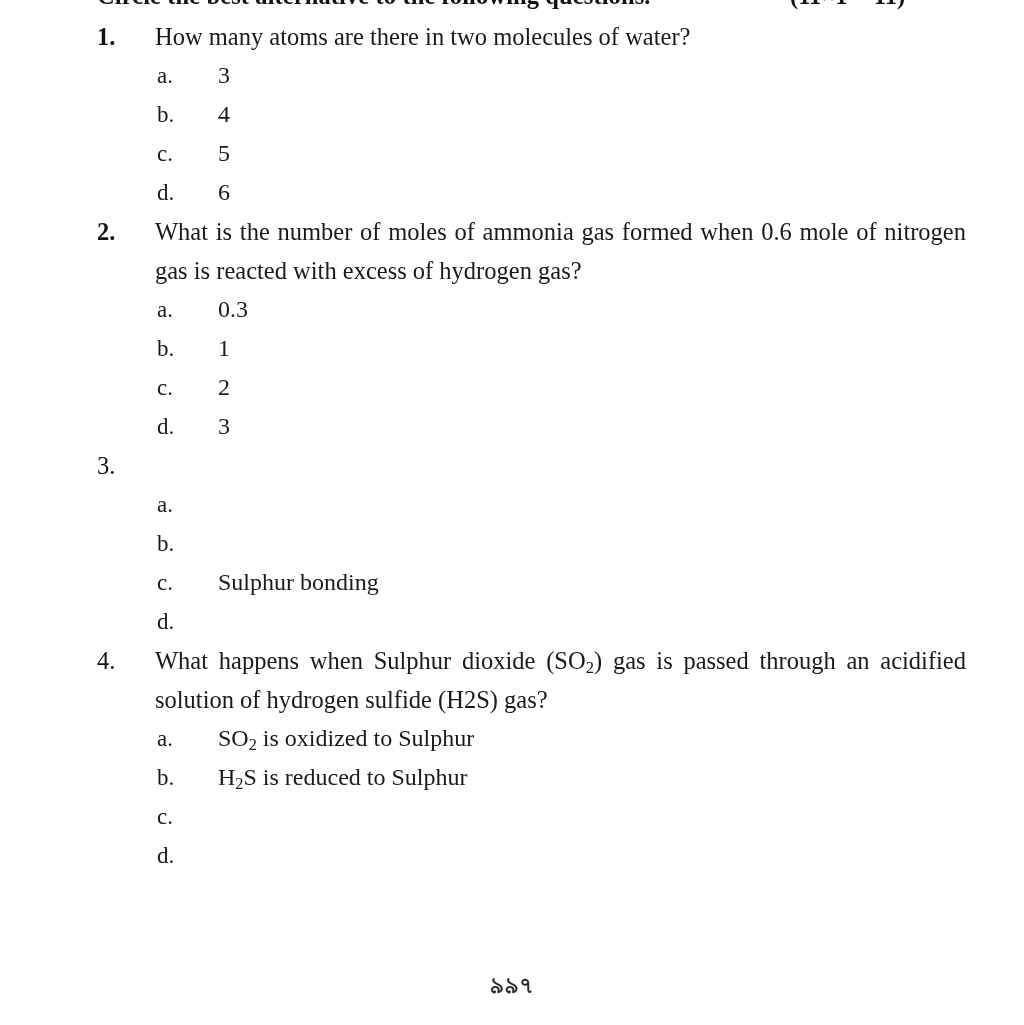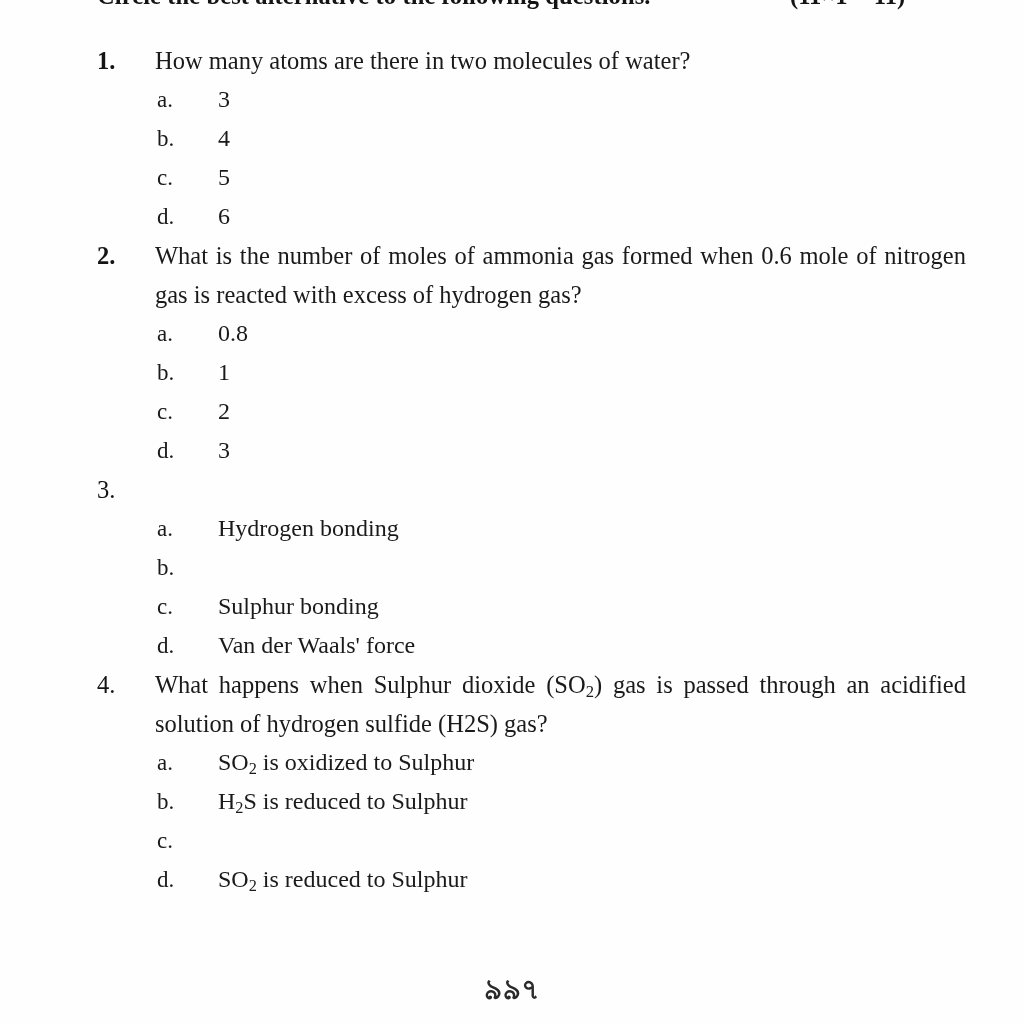--- a/index.html
+++ b/index.html
@@ -91,21 +91,21 @@
   .qnum.bold { font-weight: bold; }
 
   .qtext {
     font-size: 24.5px;
     line-height: 39px;
     text-align: justify;
     text-justify: inter-word;
     color: #1a1a1a;
     hyphens: none;
   }
-  .qtext.nojust { text-align: left; margin-top: 24px; }
+  .qtext.nojust { text-align: left; }
 
   
   .opt {
     position: relative;
     height: 39px;
     line-height: 39px;
   }
   .opt-letter {
     position: absolute;
     left: 157px;
@@ -127,21 +127,21 @@
     vertical-align: -0.25em;
     line-height: 0;
   }
 
   .footer-page {
     position: absolute;
     left: 0;
     right: 0;
     top: 968px;
     text-align: center;
-    font-size: 28px;
+    font-size: 22px;
     font-family: "Liberation Sans", "DejaVu Sans", sans-serif;
     font-weight: bold;
     color: #2a2a2a;
     letter-spacing: 0.5px;
   }
 </style>
 </head>
 <body>
 
 <div class="page">
@@ -178,21 +178,21 @@
       </div>
     </div>
 
     <div class="qblock">
       <div class="qrow">
         <span class="qnum bold">2.</span>
         <div class="qtext">What is the number of moles of ammonia gas formed when 0.6 mole of nitrogen gas is reacted with excess of hydrogen gas?</div>
       </div>
       <div class="opt">
         <span class="opt-letter">a.</span>
-        <span class="opt-text">0.8</span>
+        <span class="opt-text">0.3</span>
       </div>
       <div class="opt">
         <span class="opt-letter">b.</span>
         <span class="opt-text">1</span>
       </div>
       <div class="opt">
         <span class="opt-letter">c.</span>
         <span class="opt-text">2</span>
       </div>
       <div class="opt">
@@ -200,32 +200,30 @@
         <span class="opt-text">3</span>
       </div>
     </div>
 
     <div class="qblock">
       <div class="qrow">
         <span class="qnum">3.</span>
       </div>
       <div class="opt">
         <span class="opt-letter">a.</span>
-        <span class="opt-text">Hydrogen bonding</span>
       </div>
       <div class="opt">
         <span class="opt-letter">b.</span>
       </div>
       <div class="opt">
         <span class="opt-letter">c.</span>
         <span class="opt-text">Sulphur bonding</span>
       </div>
       <div class="opt">
         <span class="opt-letter">d.</span>
-        <span class="opt-text">Van der Waals' force</span>
       </div>
     </div>
 
     <div class="qblock">
       <div class="qrow">
         <span class="qnum">4.</span>
         <div class="qtext">What happens when Sulphur dioxide (SO<sub>2</sub>) gas is passed through an acidified solution of hydrogen sulfide (H2S) gas?</div>
       </div>
       <div class="opt">
         <span class="opt-letter">a.</span>
@@ -233,21 +231,20 @@
       </div>
       <div class="opt">
         <span class="opt-letter">b.</span>
         <span class="opt-text">H<sub>2</sub>S is reduced to Sulphur</span>
       </div>
       <div class="opt">
         <span class="opt-letter">c.</span>
       </div>
       <div class="opt">
         <span class="opt-letter">d.</span>
-        <span class="opt-text">SO<sub>2</sub> is reduced to Sulphur</span>
       </div>
     </div>
 
   </div>
 
   <div class="footer-page">৯৯৭</div>
 
 </div>
 
 </body></html>

